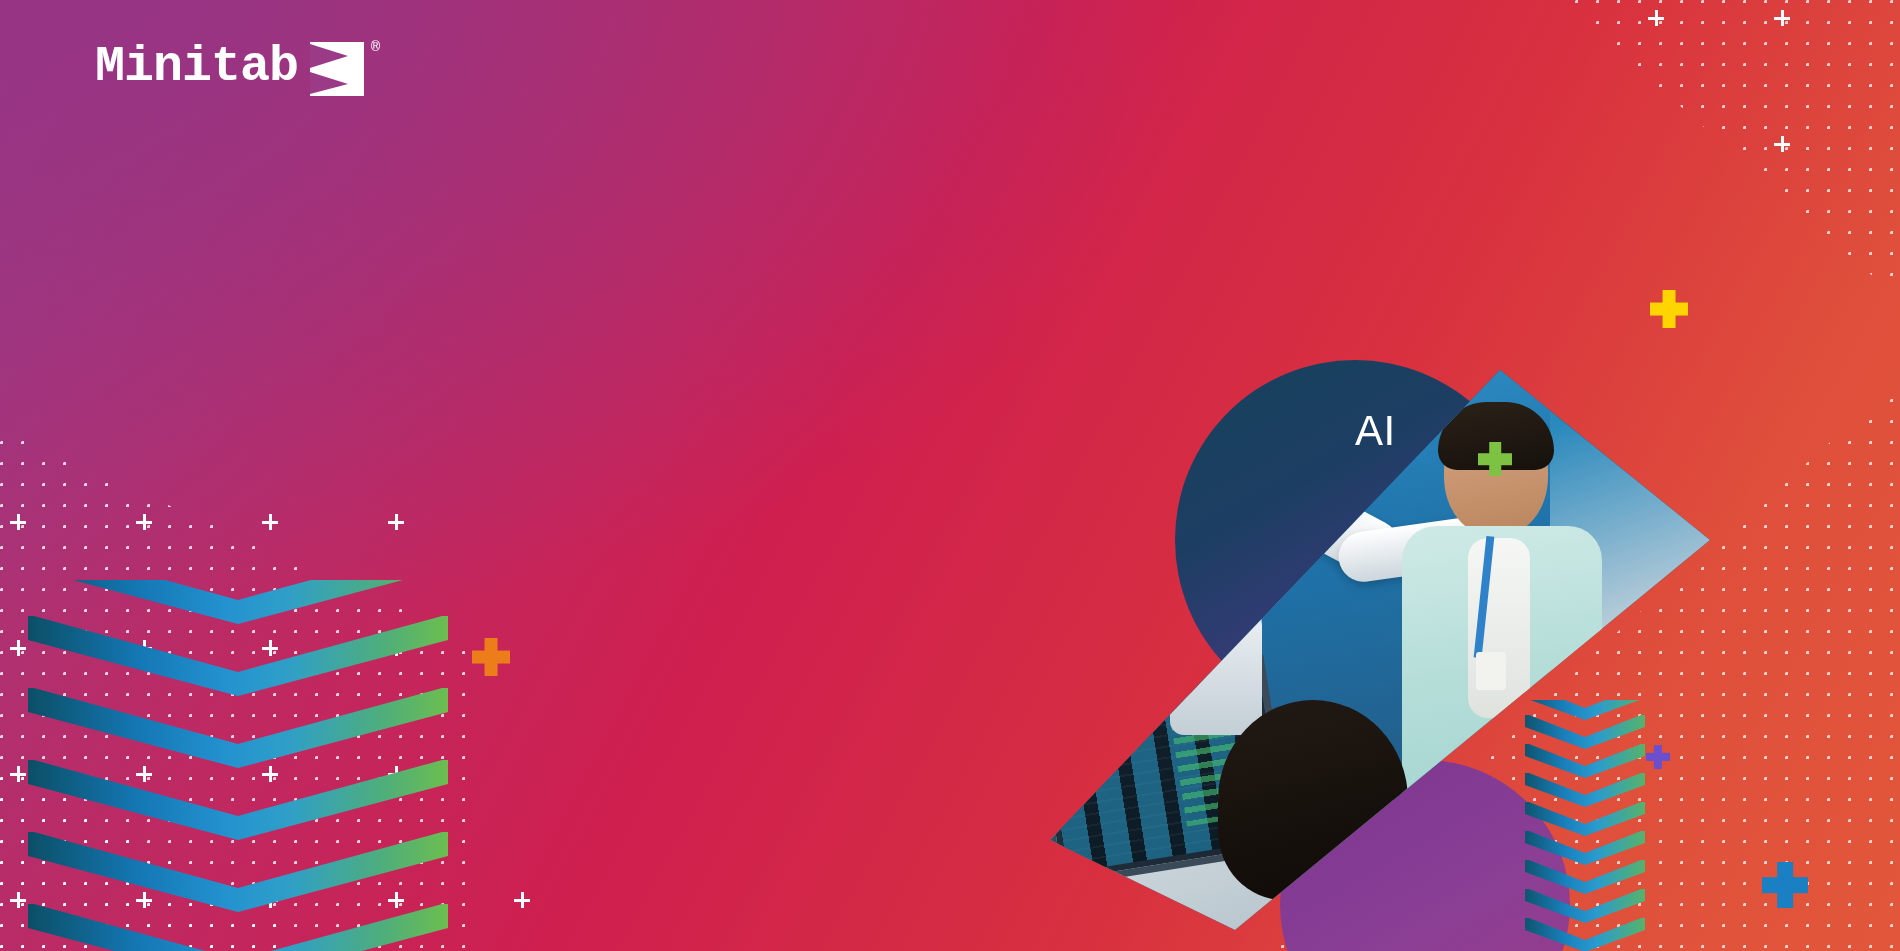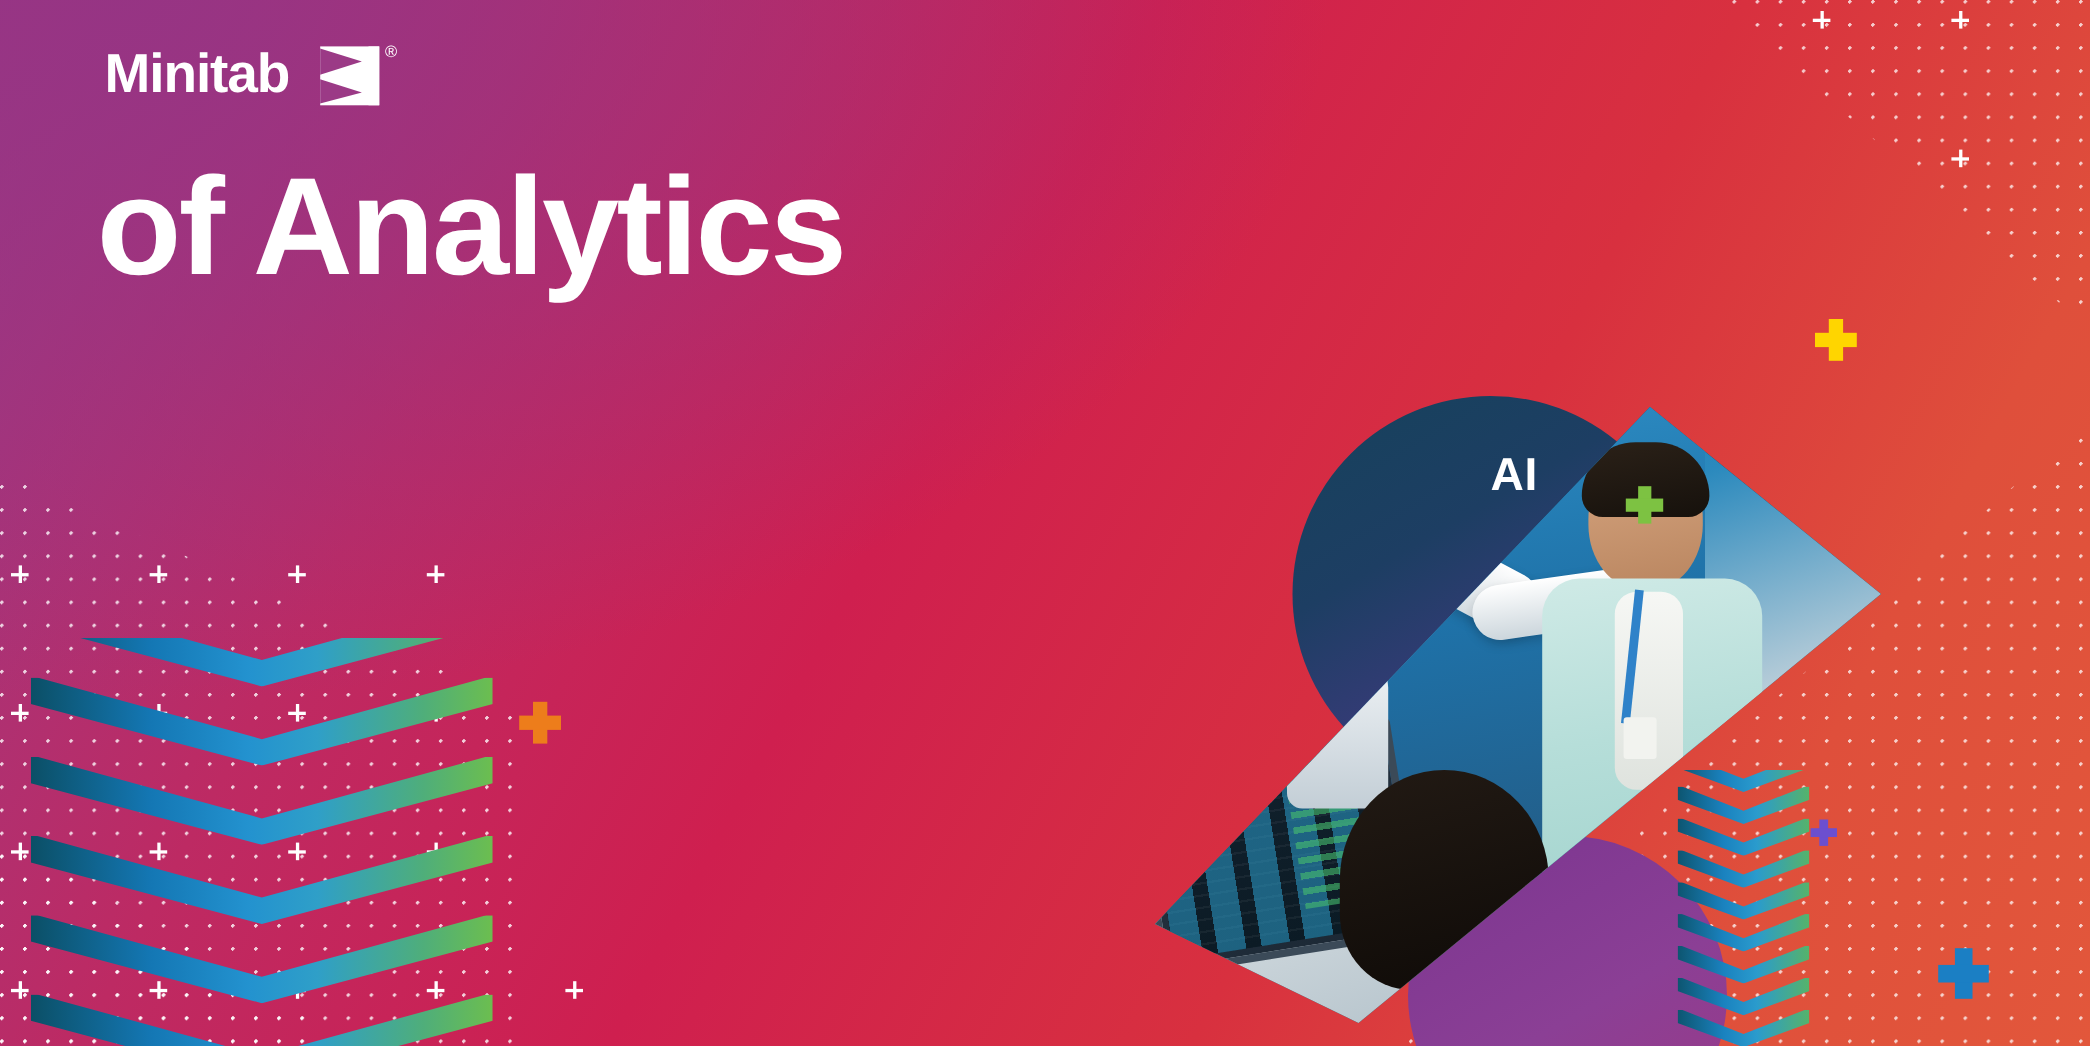--- a/index.html
+++ b/index.html
@@ -110,21 +110,21 @@
     border-radius:50%;
     background:linear-gradient(150deg,#16425c 0%, #1d3e63 35%, #3e3a7e 70%, #6b3a8e 100%);
     z-index:2;
   }
   .ai-label{
     position:absolute;
     left:275px; top:80px;
     z-index:6;
     color:#fff;
     font-size:42px;
-    font-weight:700;
+    font-weight:400;
     letter-spacing:.5px;
     line-height:1;
   }
   .circle-purple{
     position:absolute;
     left:200px; top:430px;
     width:290px; height:290px;
     border-radius:50%;
     background:linear-gradient(150deg,#7a3590 0%, #8b3f95 55%, #9b3a86 100%);
     z-index:3;
@@ -241,22 +241,23 @@
   }
   .ph-face3{
     position:absolute; left:452px; top:418px; width:84px; height:120px;
     background:linear-gradient(170deg,#e0b593,#c39468);
     border-radius:44% 44% 50% 50%;
   }
 
   
   .logo{
     position:absolute; left:95px; top:38px;
-    display:flex; align-items:center; gap:28px;
+    display:flex; align-items:center; gap:12px;
     z-index:20;
+    font-family:Liberation Mono, monospace;
   }
   .logo-word{
     color:#fff; font-size:50px; font-weight:700;
     letter-spacing:-1px; line-height:1;
   }
   .logo-mark{
     position:relative; width:54px; height:54px; margin-top:4px;
   }
   .logo-reg{
     position:absolute; right:-16px; top:-2px;
@@ -376,21 +377,20 @@
         <polygon points="0,0 0,54 54,27" fill="#9b3a86" opacity="0"></polygon>
         <path d="M0,2 L0,26 L38,14 Z" fill="#9b3a86"></path>
         <path d="M0,52 L0,30 L38,42 Z" fill="#9b3a86"></path>
         <path d="M44,0 L54,0 L54,54 L44,54 Z" fill="#ffffff"></path>
       </svg>
       <span class="logo-reg">®</span>
     </div>
   </div>
 
   <h1 class="headline">
-    <span class="l2">of Analytics</span>
   </h1>
 
   <div id="accent-plus-layer">
       <div class="aplus" style="left: 1650px; top: 290px; width: 38px; height: 38px; color: rgb(255, 213, 0);">
         <span class="v"></span>
         <span class="h"></span>
       </div>
       <div class="aplus" style="left: 1478px; top: 442px; width: 34px; height: 34px; color: rgb(125, 194, 66);">
         <span class="v"></span>
         <span class="h"></span>

